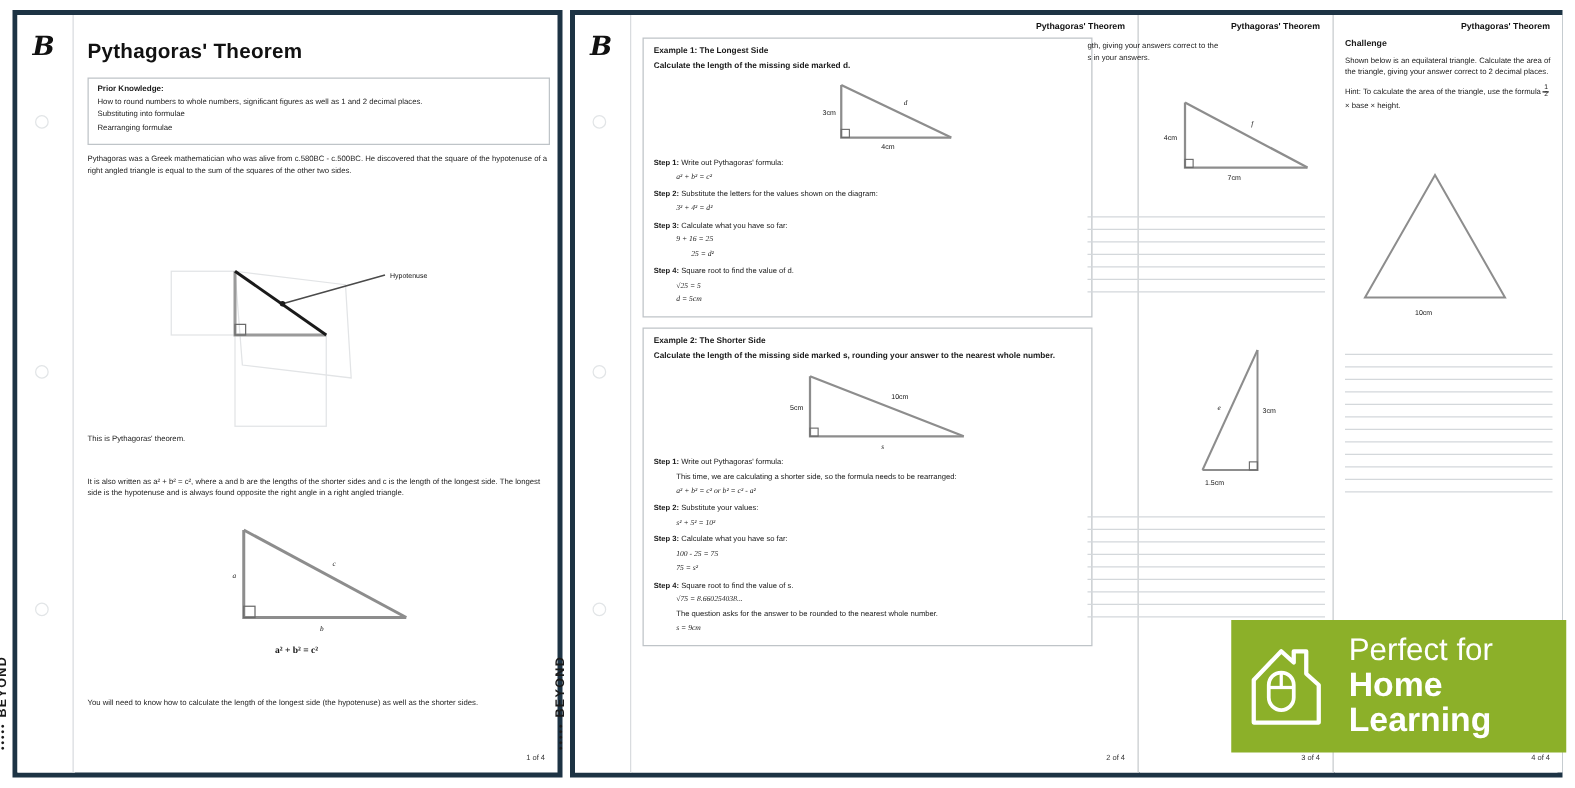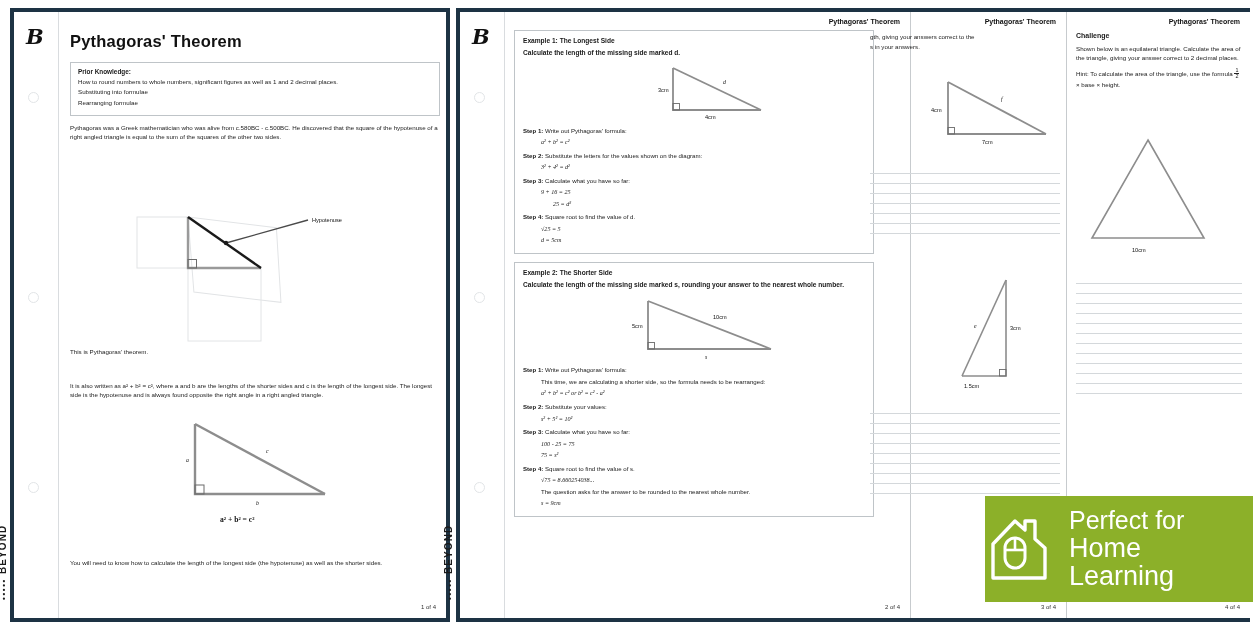--- a/index.html
+++ b/index.html
@@ -57,26 +57,26 @@
   .chal-title { font-size:7px; font-weight:bold; margin-bottom:5px; }
   .chal-p { font-size:6.2px; line-height:1.5; margin-bottom:5px; }
 
   svg { display:block; overflow:visible; }
   .dim { font-size:5.6px; fill:#111; font-family:"Liberation Sans", sans-serif; }
   .dimi { font-size:5.8px; fill:#111; font-style:italic; font-family:"Liberation Serif", serif; }
 
   
   #badge {
     position:absolute; left:985px; top:496px; width:268px; height:106px;
-    background:#8cb029; display:flex; align-items:center; 
+    background:#8cb029; display:flex; align-items:center; padding-left:10px;
   }
   #badge .house { width:74px; height:74px; flex:0 0 74px; }
   #badge .btext { margin-left:10px; color:#ffffff; line-height:1.06; }
   #badge .l1 { font-size:25px; font-weight:normal; }
-  #badge .l2 { font-size:27px; font-weight:normal; }
+  #badge .l2 { font-size:27px; font-weight:bold; }
 
   .fmt { font-family:"Liberation Serif", serif; font-style:italic; }
   .frac { display:inline-block; text-align:center; vertical-align:-0.45em; font-size:5.4px; line-height:1.05; }
   .frac .num { display:block; border-bottom:1px solid #222; padding:0 1px; }
 </style>
 </head>
 <body>
 
 <div id="stage">
 

